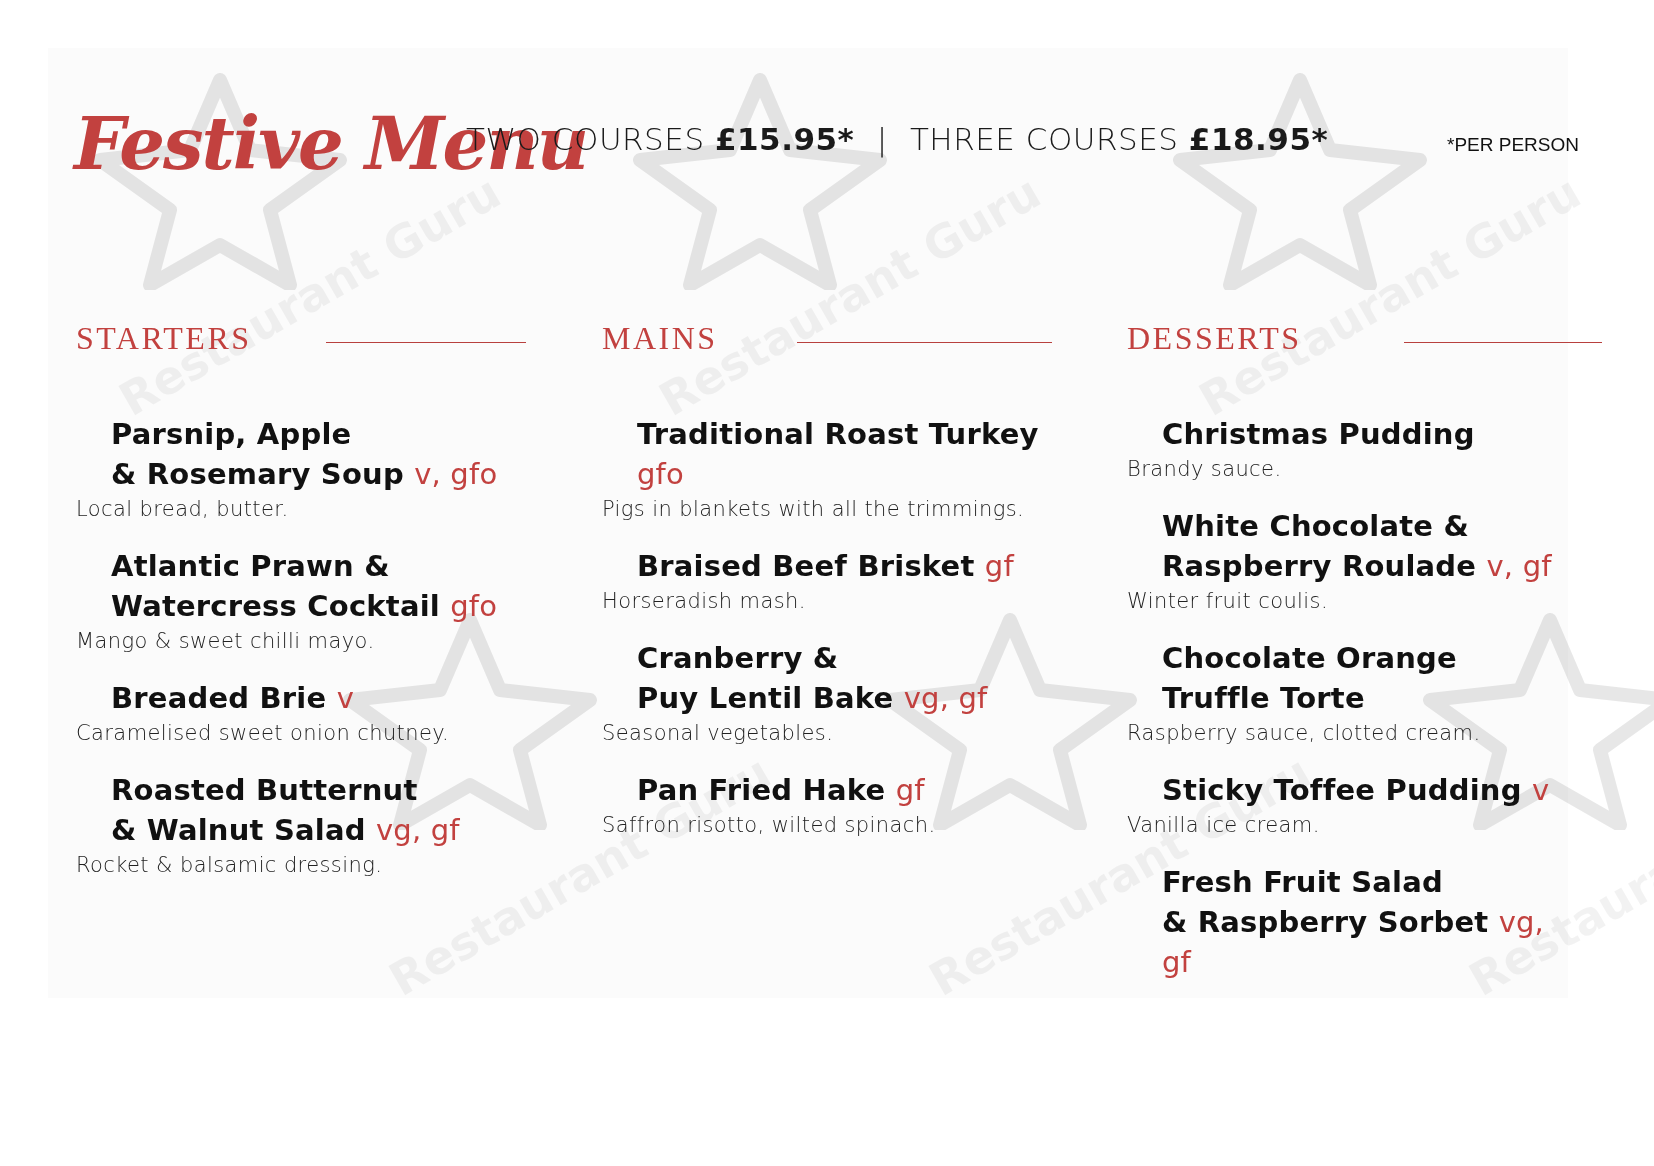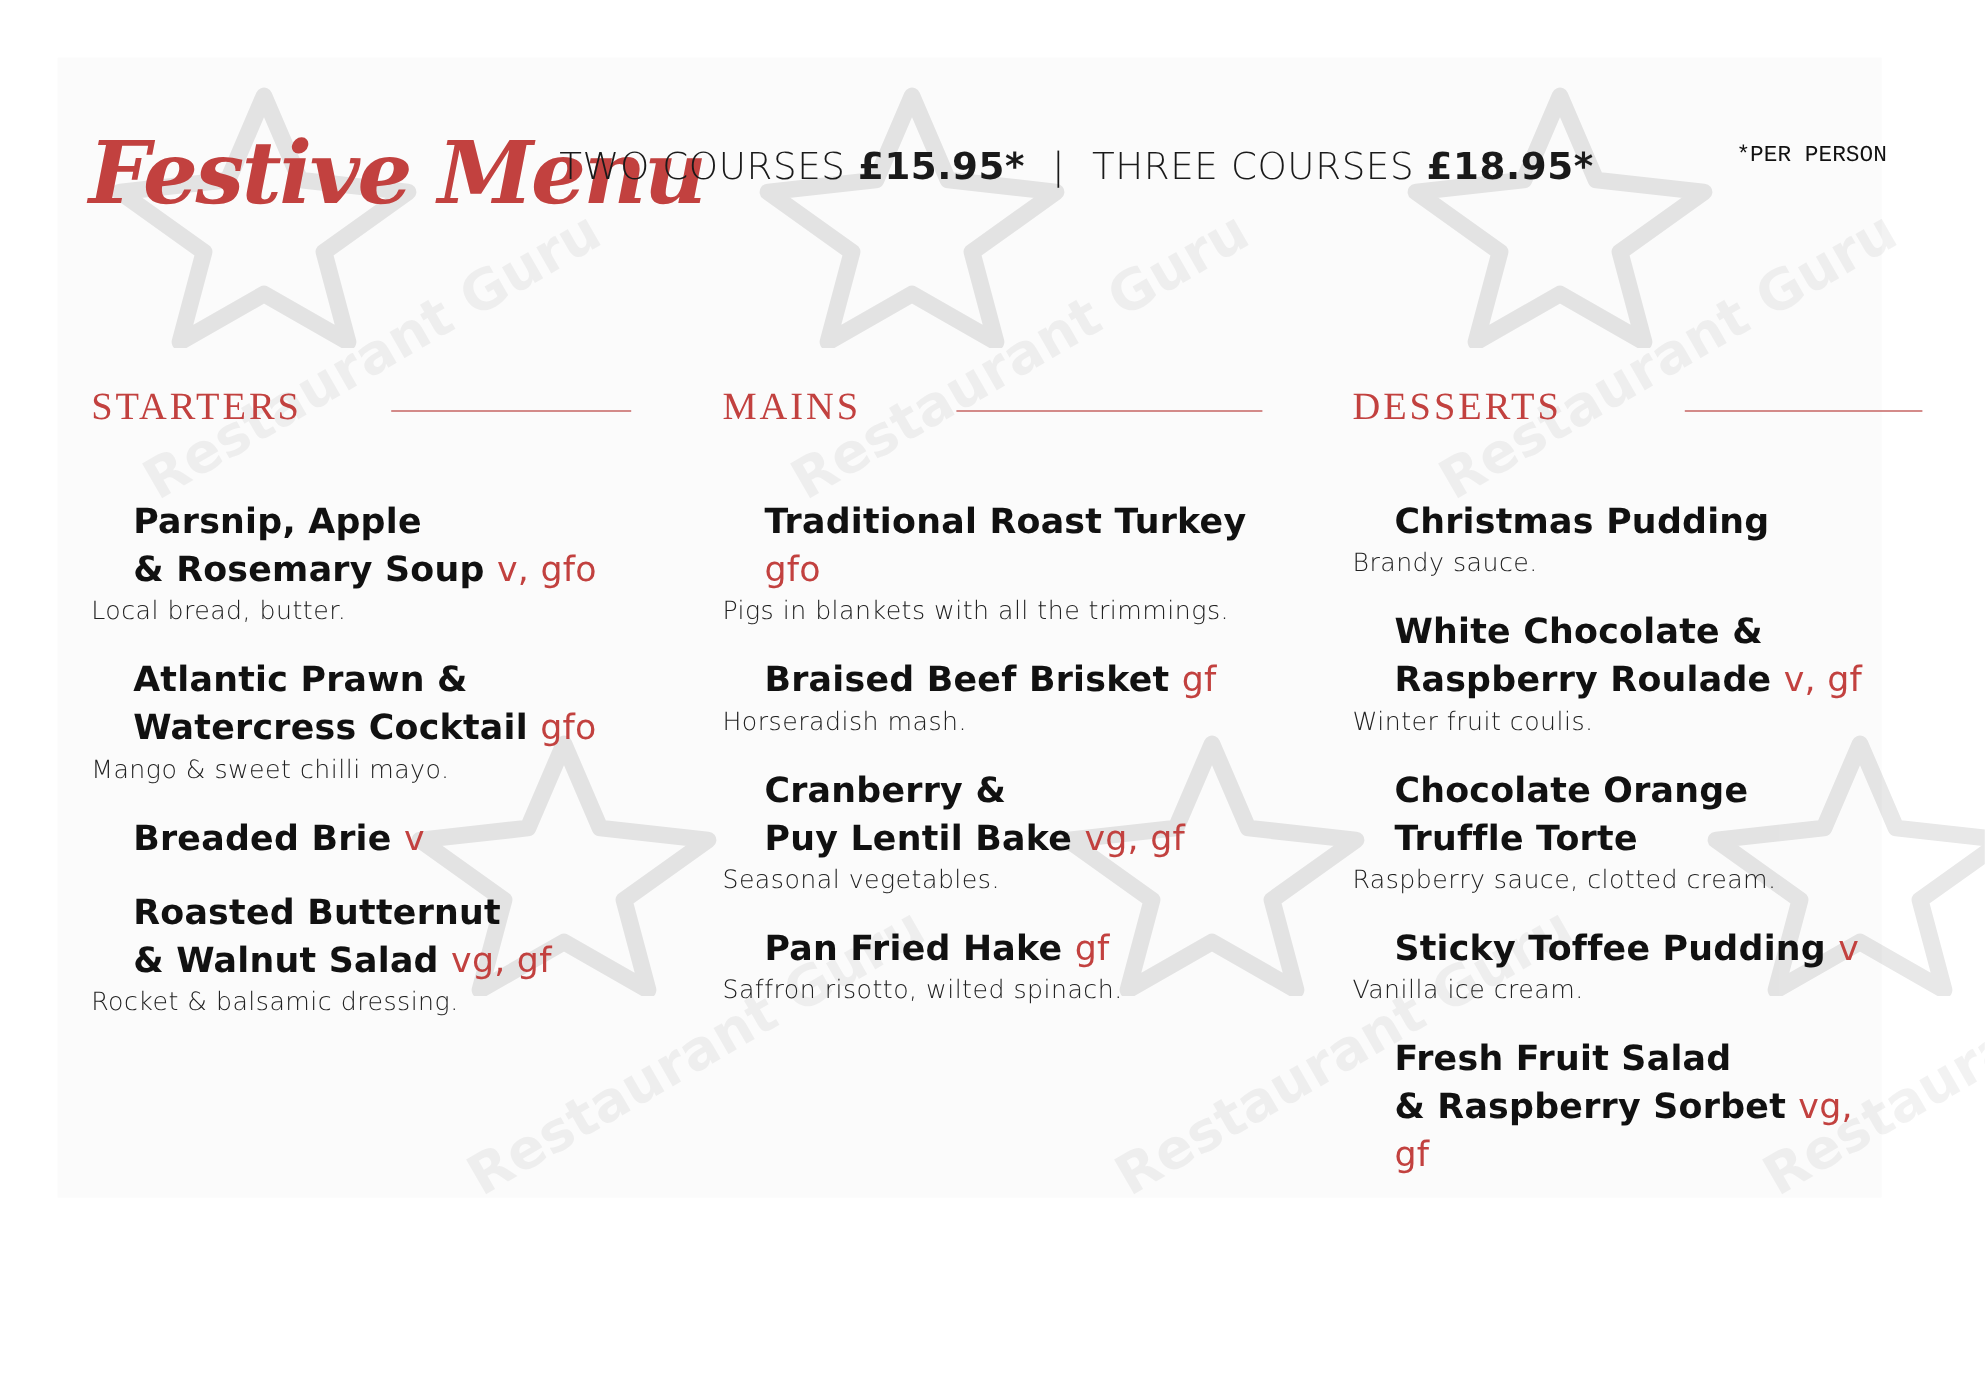--- a/index.html
+++ b/index.html
@@ -23,22 +23,22 @@
     font-family: "DejaVu Serif", serif; font-style: italic; font-weight: bold;
     font-size: 72px; color: #c2413f; letter-spacing: -2px; margin-top: 39px;
   }
   .prices {
     position: absolute; left: 444px; top: 121px; font-size: 31px; color: #1a1a1a;
     font-family: "DejaVu Sans", sans-serif; font-weight: 200; letter-spacing: 0.5px; white-space: nowrap; margin-left: 22px;
   }
   .prices b { font-weight: bold; }
   .prices .sep { margin: 0 12px; }
   .per-person {
-    position: absolute; left: 1447px; top: 118px; font-size: 19px; color: #111;
-    font-family: Liberation Mono, monospace; white-space: nowrap; text-align: center;
+    position: absolute; left: 1447px; top: 134px; font-size: 19px; color: #111;
+    font-family: Liberation Sans, sans-serif; white-space: nowrap; text-align: center;
   }
   .section { position: absolute; top: 320px; width: 450px; }
   .section-head { position: relative; height: 52px; }
   .section-title {
     position: absolute; left: 0; top: 0; font-size: 32px; color: #c2413f;
     font-family: Liberation Serif, serif; letter-spacing: 2.5px;
   }
   .section-rule { position: absolute; right: 0; top: 22px; height: 1px; background: #b8403e; }
   .items { margin-top: 42px; }
   .item { margin-bottom: 22px; }
@@ -102,20 +102,21 @@
     <div class="item">
       <div class="item-name"><span>Parsnip, Apple</span><br><span>&amp; Rosemary Soup</span> <span class="tag">v, gfo</span></div>
       <div class="item-desc">Local bread, butter.</div>
     </div>
     <div class="item">
       <div class="item-name"><span>Atlantic Prawn &amp;</span><br><span>Watercress Cocktail</span> <span class="tag">gfo</span></div>
       <div class="item-desc">Mango &amp; sweet chilli mayo.</div>
     </div>
     <div class="item">
       <div class="item-name"><span>Breaded Brie</span> <span class="tag">v</span></div>
+      <div class="item-desc">Caramelised sweet onion chutney.</div>
     </div>
     <div class="item">
       <div class="item-name"><span>Roasted Butternut</span><br><span>&amp; Walnut Salad</span> <span class="tag">vg, gf</span></div>
       <div class="item-desc">Rocket &amp; balsamic dressing.</div>
     </div>
   </div>
 </div>
 
 <div class="section" style="left:602px;">
   <div class="section-head">

